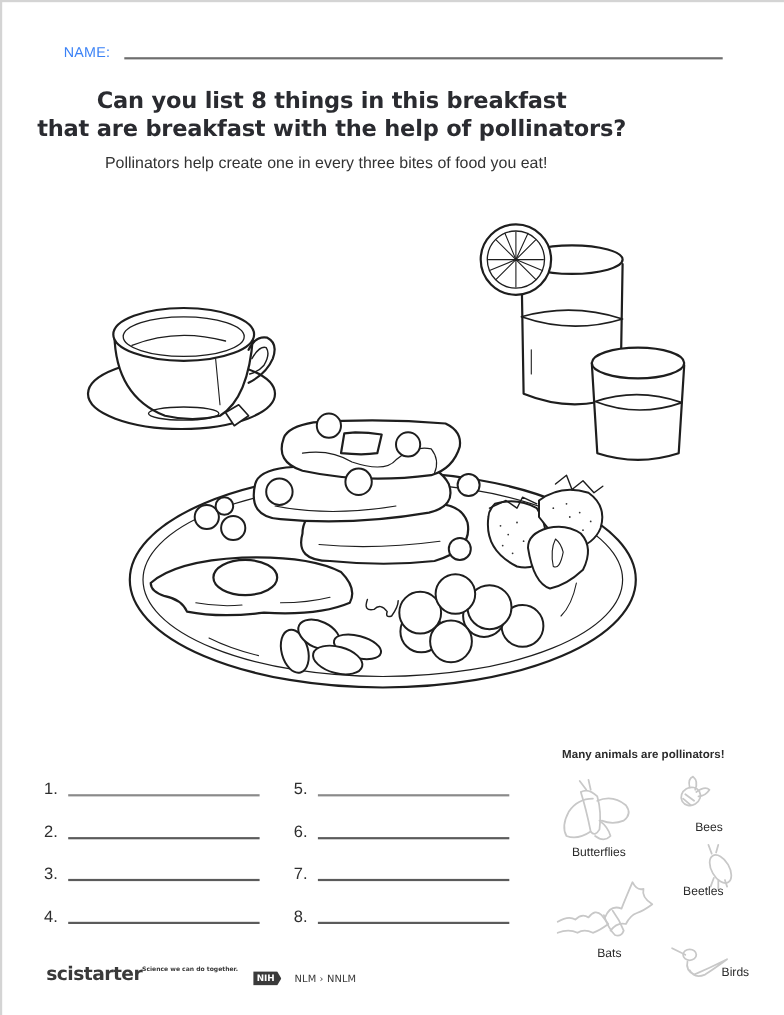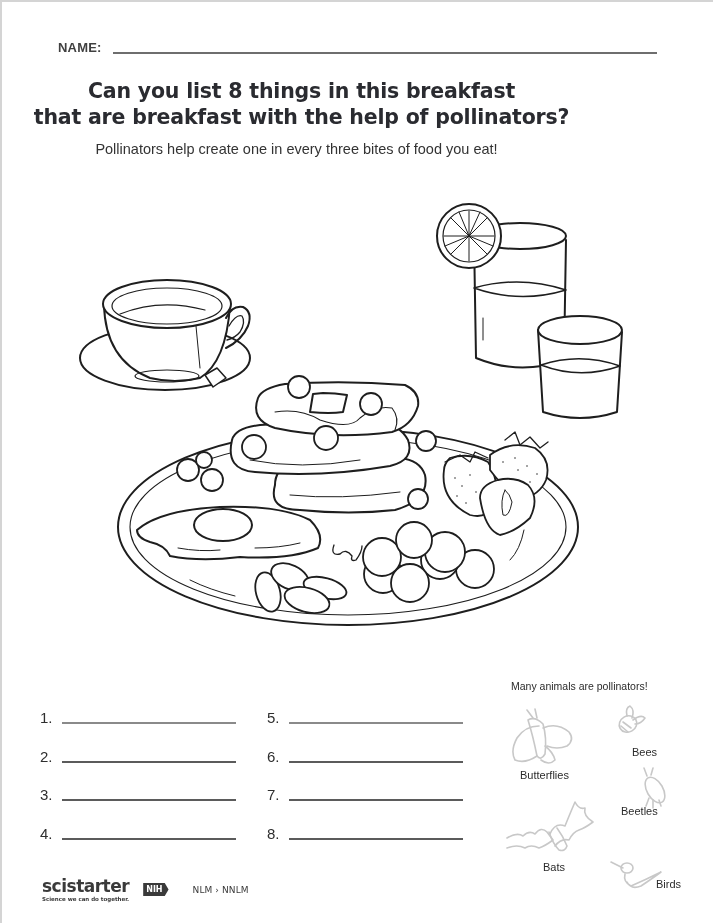--- a/index.html
+++ b/index.html
@@ -4,48 +4,48 @@
   <style>
     * { margin: 0; padding: 0; box-sizing: border-box; }
     html, body { width: 713px; height: 923px; background: #ffffff; overflow: hidden; }
     body { position: relative; font-family: "Liberation Sans", "DejaVu Sans", sans-serif; color: #2b2b2b; }
     .page-border {
       position: absolute; left: 0; top: 0; width: 713px; height: 923px;
       border-left: 2px solid #d4d4d4; border-top: 2px solid #d4d4d4;
       pointer-events: none;
     }
     .name-row { position: absolute; left: 58px; top: 41px; display: flex; align-items: flex-end; }
-    .name-label { font-size: 13px; color: #404040; letter-spacing: 0.2px; line-height: 14px; font-weight: bold; }
+    .name-label { font-size: 13px; color: #3b82f6; letter-spacing: 0.2px; line-height: 14px; }
     .name-line { position: absolute; left: 113px; top: 52px; width: 544px; height: 2px; background: #6e6e6e; }
     .title {
       position: absolute; left: 0; width: 603px; top: 78px; text-align: center;
       font-family: "DejaVu Sans", sans-serif; font-weight: bold; font-size: 20.5px; line-height: 26px;
       color: #2a2b30; letter-spacing: -0.2px;
     }
     .subtitle {
       position: absolute; left: 0; width: 593px; top: 140px; text-align: center;
       font-size: 14.5px; color: #333; line-height: 18px;
     }
     .illustration { position: absolute; left: 0; top: 190px; width: 713px; height: 480px; }
     .answers { position: absolute; left: 40px; top: 707px; }
     .answer {
       position: absolute; display: flex; align-items: flex-end; height: 20px;
     }
     .answer-num { font-size: 15px; color: #2e2e2e; width: 22px; line-height: 18px; }
     .answer-line { width: 174px; height: 2px; background: #5b5b5b; margin-bottom: 3px; }
     .answer-line.light { background: #8a8a8a; }
     .pollinators { position: absolute; left: 495px; top: 676px; width: 218px; height: 230px; }
-    .poll-title { position: absolute; left: 16px; top: 4px; font-size: 10.5px; font-weight: normal; color: #2b2b2b; white-space: nowrap; }
+    .poll-title { position: absolute; left: 16px; top: 4px; font-size: 10.5px; font-weight: bold; color: #2b2b2b; white-space: nowrap; }
     .poll-label { position: absolute; font-size: 11px; color: #2b2b2b; white-space: nowrap; }
     .poll-svg { position: absolute; left: 0; top: 0; }
     .footer { position: absolute; left: 42px; top: 878px; display: flex; align-items: flex-start; }
-    .logo-sci { display: flex; flex-direction: column; }
+    .logo-sci { display: flex; }
     .logo-sci-main { font-family: "DejaVu Sans", sans-serif; font-weight: bold; font-size: 17px; color: #3a3a3a; letter-spacing: -0.5px; line-height: 17px; }
     .logo-sci-tag { font-family: "DejaVu Sans", sans-serif; font-weight: bold; font-size: 5.5px; color: #3a3a3a; line-height: 7px; margin-top: 1px; }
-    .logo-nih { display: flex; align-items: center; margin-left: 14px; margin-top: 5px; gap: 12px; }
+    .logo-nih { display: flex; align-items: flex-end; margin-left: 14px; margin-top: 5px; }
     .nih-box { background: #3a3a3a; color: #fff; font-family: "DejaVu Sans", sans-serif; font-weight: bold; font-size: 8px; padding: 2px 3px; line-height: 9px; clip-path: polygon(0 0, 85% 0, 100% 50%, 85% 100%, 0 100%); padding-right: 6px; }
     .nih-text { font-family: "DejaVu Sans", sans-serif; font-size: 9px; color: #3a3a3a; margin-left: 12px; letter-spacing: 0.1px; }
   </style>
 </head>
 <body>
 
 <div class="page-border"></div>
 
 <div class="name-row">
   <span class="name-label">NAME:</span>

